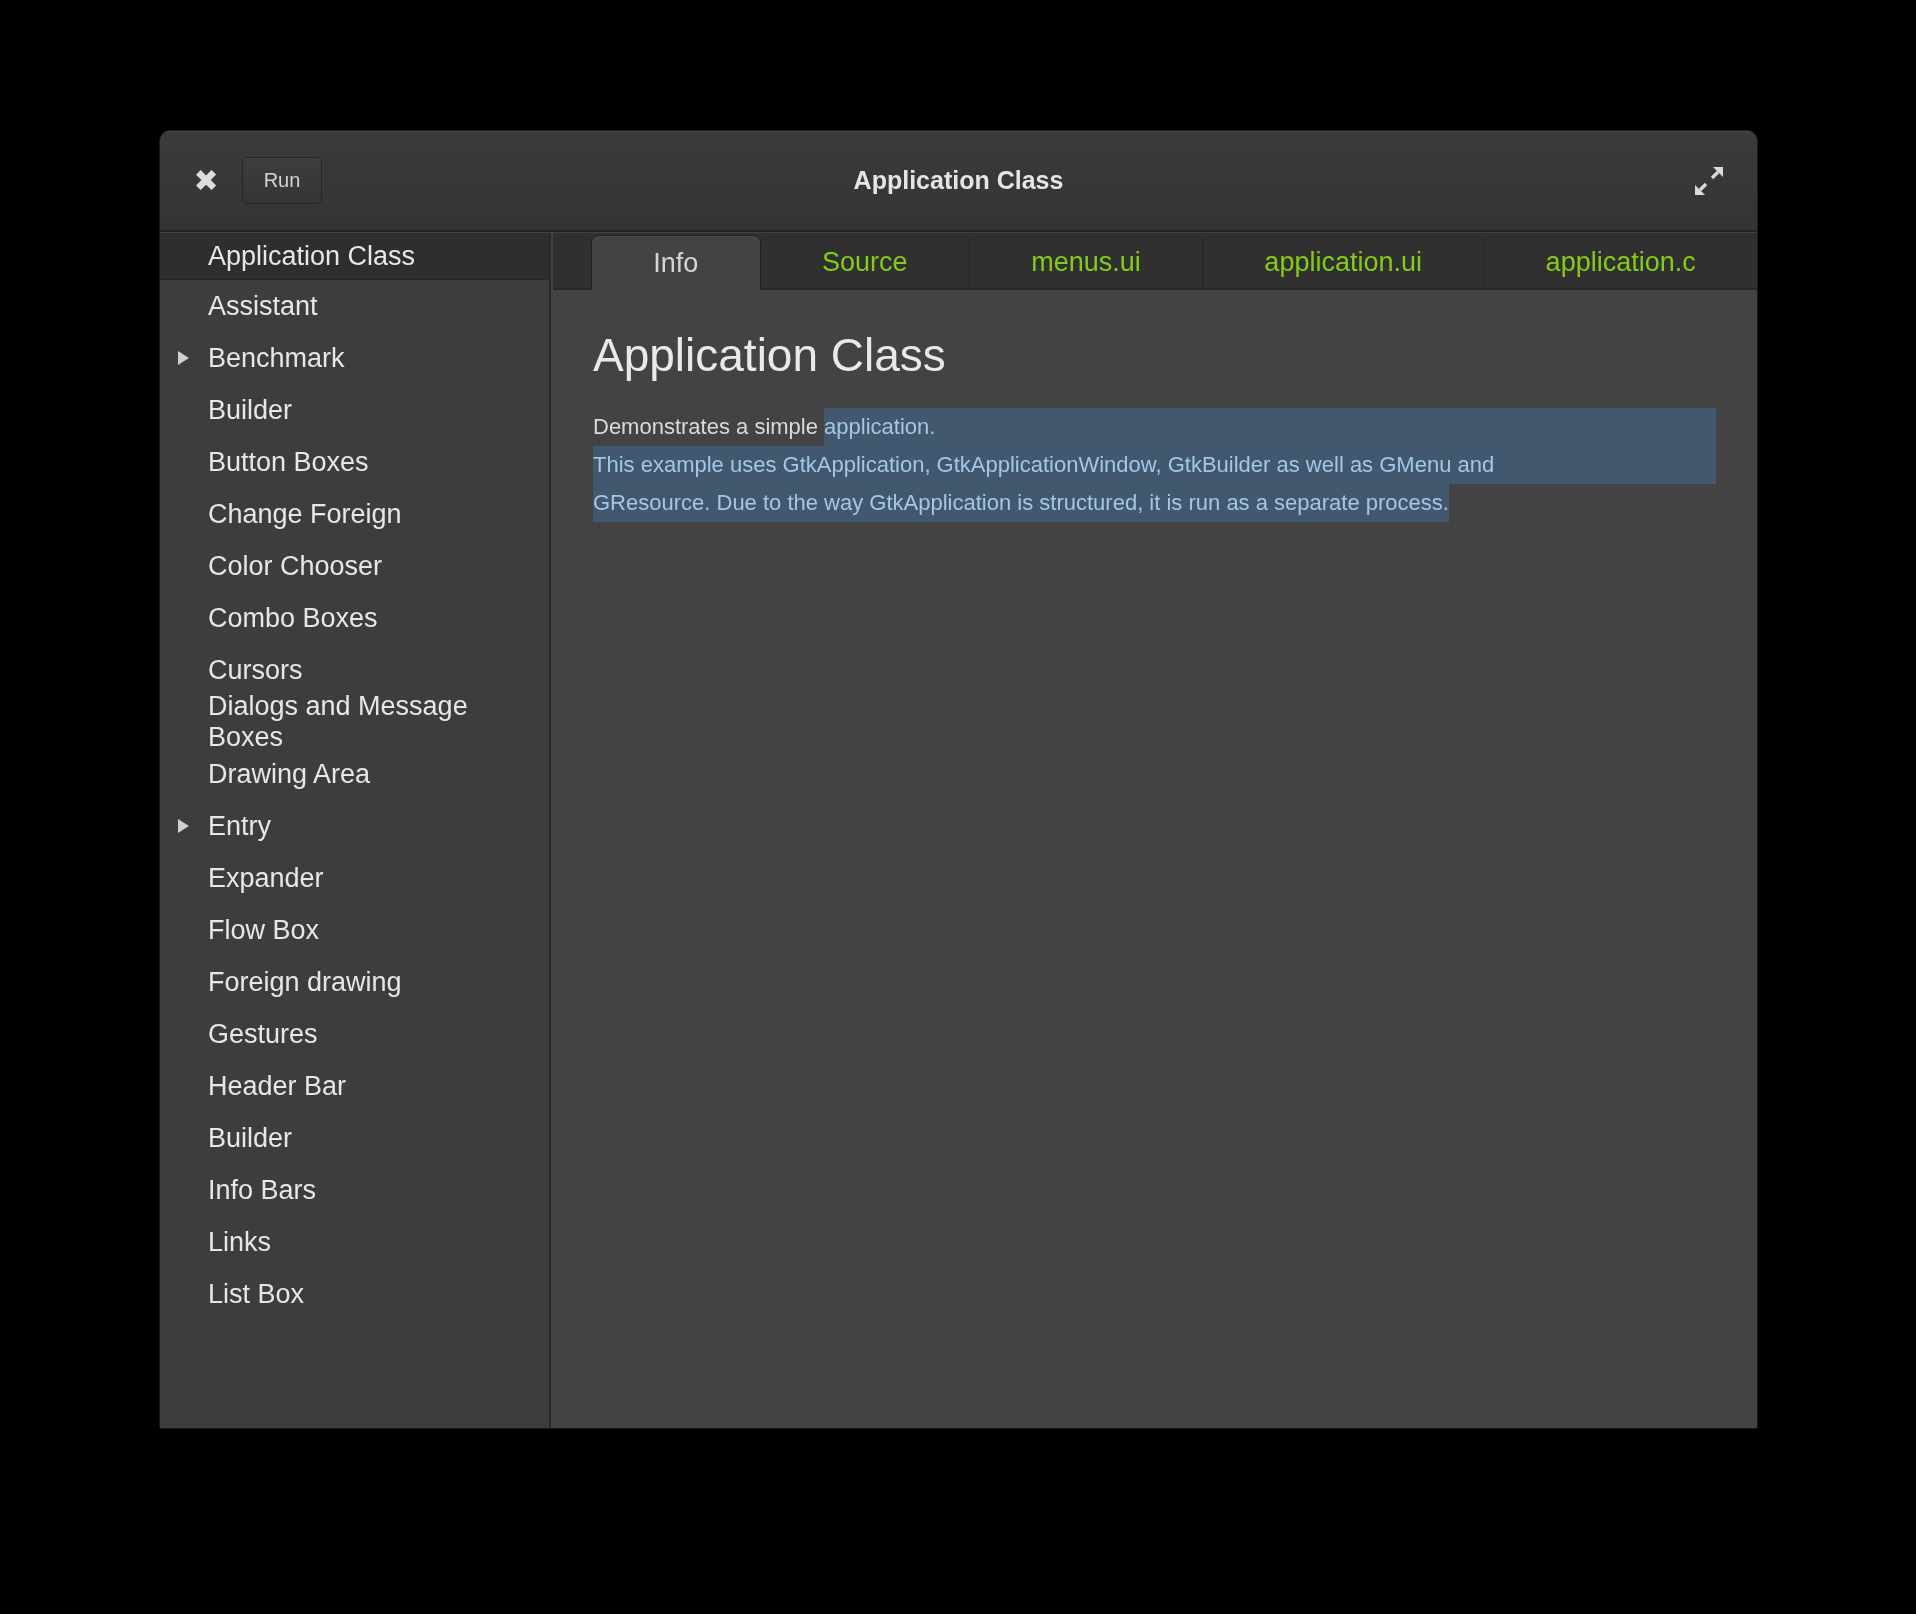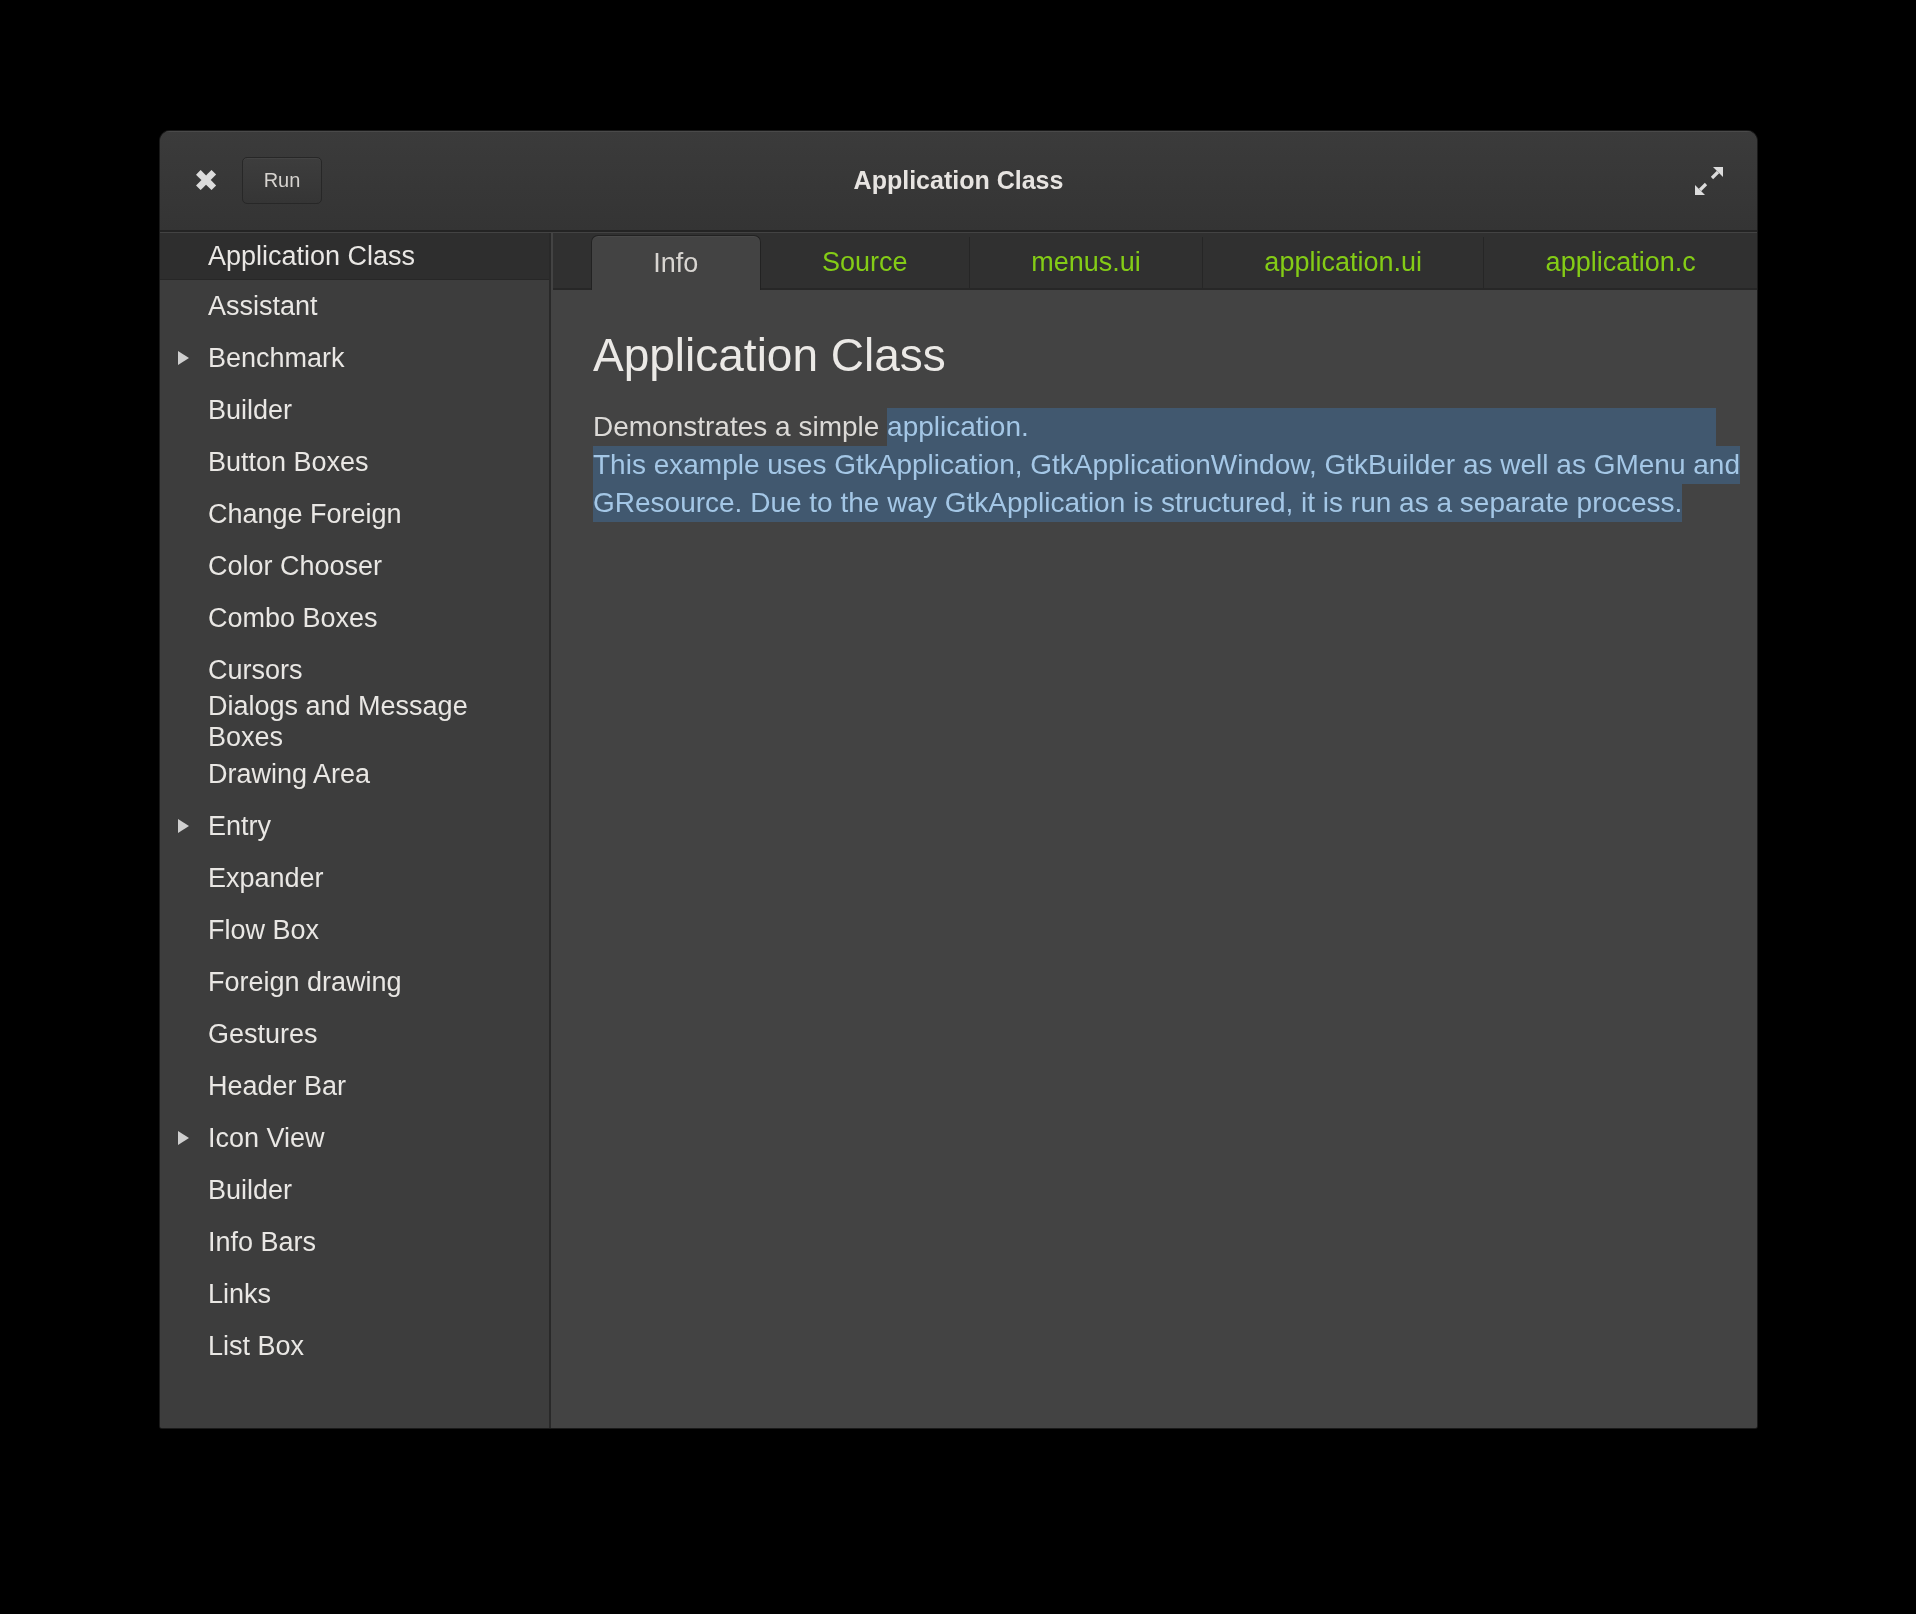--- a/index.html
+++ b/index.html
@@ -81,21 +81,21 @@
 
   
   .content {
     position: absolute; left: 393px; top: 159px; width: 1204px; bottom: 0;
     background: var(--content-bg); padding: 38px 0 0 40px;
   }
   .page-heading {
     color: #ebe9e6; font-size: 46px; font-weight: 400; line-height: 55px; margin-bottom: 25px;
   }
   .textblock { width: 1123px; }
-  .textline { display: flex; height: 38px; line-height: 38px; font-size: 28px; white-space: pre; }
+  .textline { display: flex; height: 38px; line-height: 38px; font-size: 22px; white-space: pre; }
   .t-normal { color: #dcdad7; }
   .t-sel { color: var(--sel-text); background: var(--sel-bg); }
   .sel-fill { flex: 1 1 auto; background: var(--sel-bg); }
 </style>
 </head>
 <body>
 
 <div class="stage">
   <div class="app-window">
 
@@ -165,24 +165,20 @@
         <div class="side-row">
           <span>Foreign drawing</span>
         </div>
         <div class="side-row">
           <span>Gestures</span>
         </div>
         <div class="side-row">
           <span>Header Bar</span>
         </div>
         <div class="side-row">
-          <span class="expander"></span>
-          <span>Icon View</span>
-        </div>
-        <div class="side-row">
           <span>Builder</span>
         </div>
         <div class="side-row">
           <span>Info Bars</span>
         </div>
         <div class="side-row">
           <span>Links</span>
         </div>
         <div class="side-row">
           <span>List Box</span>

